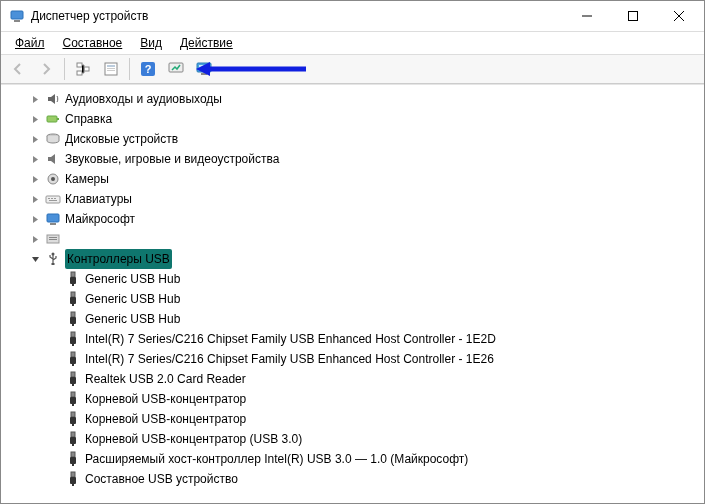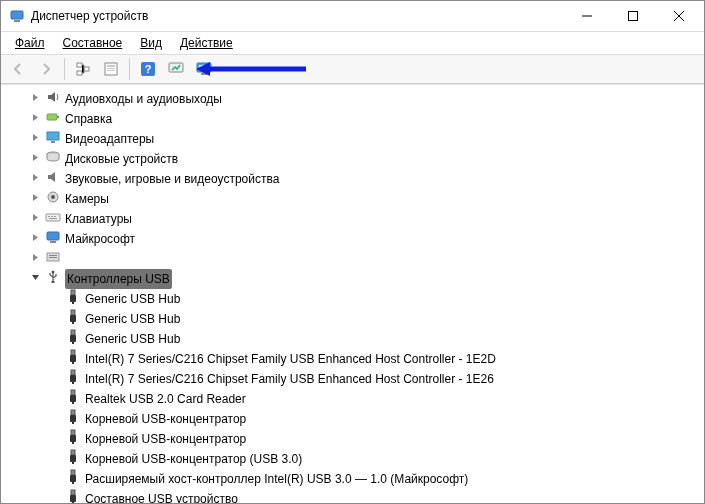--- a/index.html
+++ b/index.html
@@ -14,24 +14,24 @@
   .menu-item{padding:2px 8px;cursor:default}
   .menu-item span{text-decoration:underline;text-underline-offset:1px}
   .toolbar{height:28px;display:flex;align-items:center;padding:0 4px;gap:2px;border-bottom:1px solid #ccc;background:#f7f7f7;position:relative}
   .tb-btn{width:24px;height:24px;display:flex;align-items:center;justify-content:center;border:1px solid transparent;border-radius:2px}
   .tb-sep{width:1px;height:22px;background:#ccc;margin:0 3px}
   .arrow-annot{position:absolute;left:195px;top:7px;width:110px;height:14px;pointer-events:none}
   .content{flex:1;display:flex;overflow:hidden;border-top:1px solid #e5e5e5}
   .tree{flex:1;overflow:auto;padding:4px 0 4px 6px;line-height:20px}
   .tree::-webkit-scrollbar{width:17px;background:#f0f0f0}
   .tree::-webkit-scrollbar-thumb{background:#cdcdcd;border:1px solid #b0b0b0}
-  .node{display:flex;height:20px;white-space:nowrap}
+  .node{display:flex;align-items:center;height:20px;white-space:nowrap}
   .twisty{width:16px;height:16px;display:flex;align-items:center;justify-content:center;margin-right:2px;color:#666;font-size:10px}
   .icon{width:16px;height:16px;margin-right:4px;display:inline-flex;align-items:center;justify-content:center}
-  .sel{background:#737373;border-radius:2px;padding:0 2px}
+  .sel{background:#0f766e;border-radius:2px;padding:0 2px}
   .indent1{padding-left:20px}
   .indent2{padding-left:40px}
 </style>
 </head>
 <body>
 
 <svg width="0" height="0" style="position:absolute">
   <defs>
     <g id="i-computer">
         <rect x="2" y="3" width="12" height="8" rx="1" fill="#4a90d9" stroke="#2a70b9"></rect>
@@ -223,33 +223,20 @@
           <span>Справка</span>
         </div>
         <div class="node indent1">
           <span class="twisty">
             <svg width="9" height="9">
               <path d="M2 1l5 3.5L2 8" fill="#888"></path>
             </svg>
           </span>
           <span class="icon">
             <svg width="16" height="16">
-              <use href="#i-display"></use>
-            </svg>
-          </span>
-          <span>Видеоадаптеры</span>
-        </div>
-        <div class="node indent1">
-          <span class="twisty">
-            <svg width="9" height="9">
-              <path d="M2 1l5 3.5L2 8" fill="#888"></path>
-            </svg>
-          </span>
-          <span class="icon">
-            <svg width="16" height="16">
               <use href="#i-disk"></use>
             </svg>
           </span>
           <span>Дисковые устройств</span>
         </div>
         <div class="node indent1">
           <span class="twisty">
             <svg width="9" height="9">
               <path d="M2 1l5 3.5L2 8" fill="#888"></path>
             </svg>

